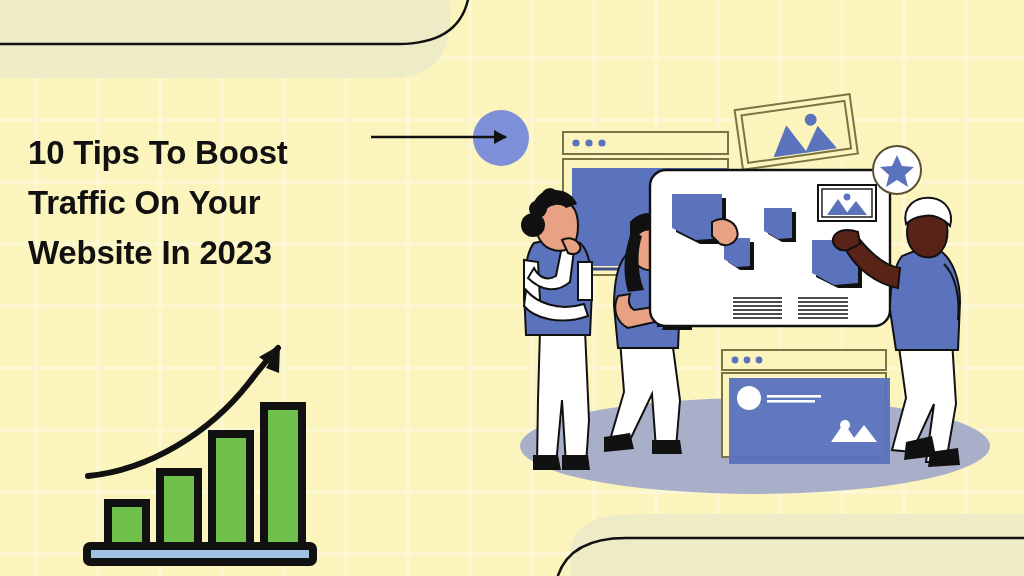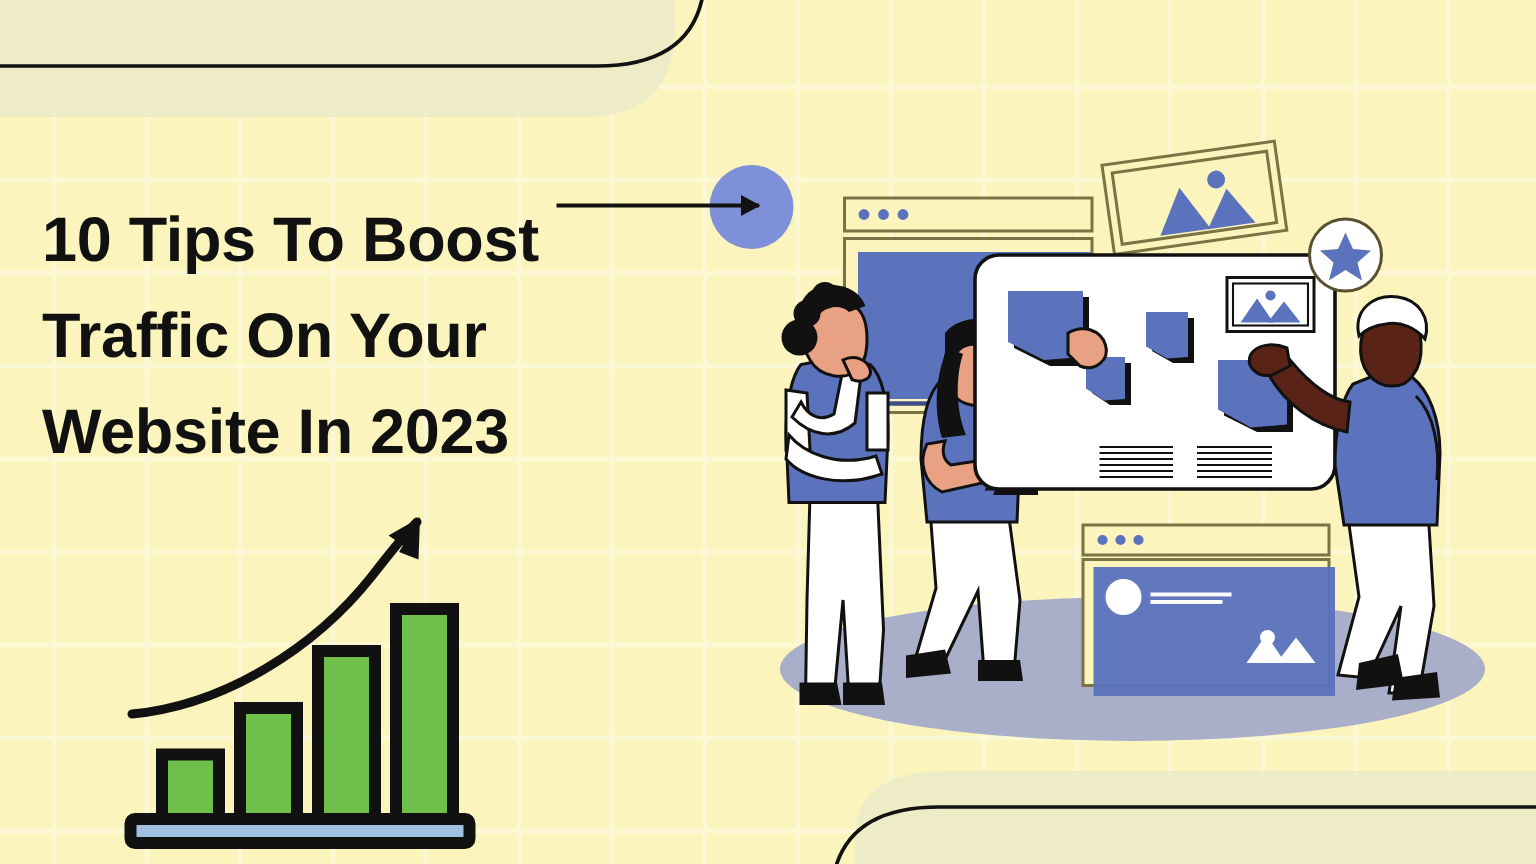--- a/index.html
+++ b/index.html
@@ -22,21 +22,21 @@
     position: absolute;
     left: 28px;
     top: 128px;
     width: 430px;
     z-index: 40;
   }
   #title-block .headline {
     margin: 0;
     font-family: "Liberation Sans", sans-serif;
     font-weight: 700;
-    font-size: 42px;
+    font-size: 33px;
     line-height: 1.52;
     letter-spacing: -0.2px;
     color: #111111;
     white-space: pre-line;
   }
 </style>
 </head>
 <body>
 
 <div id="canvas">

